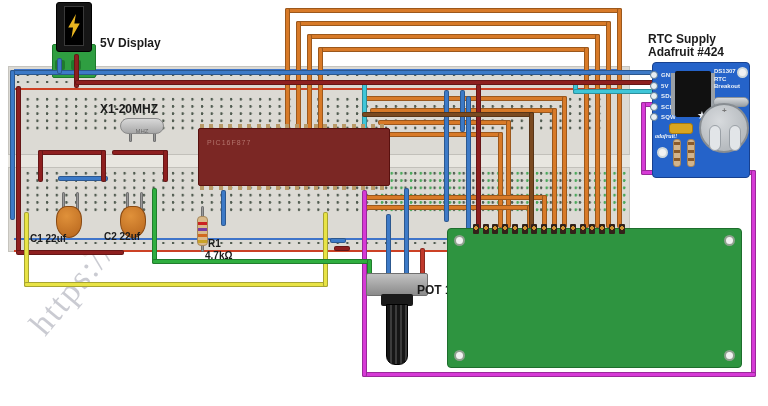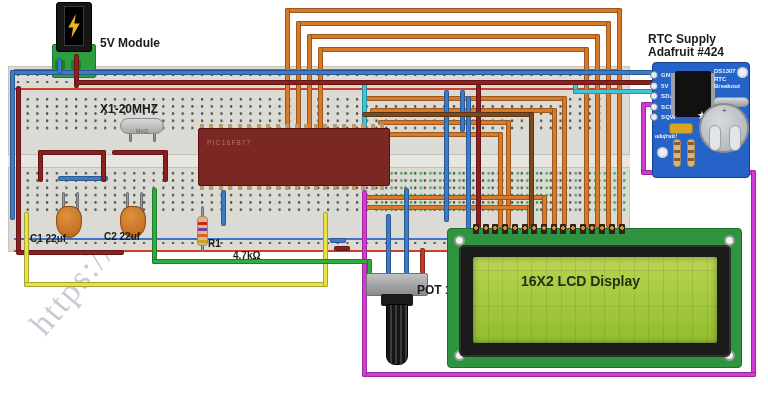--- a/index.html
+++ b/index.html
@@ -43,21 +43,21 @@
   <div class="dotgrid" style="left:16px;top:171px;width:600px;height:44px;background-size:9.7px 7.3px;"></div>
   <div class="greendots" style="left:380px;top:171px;width:246px;height:44px;background-size:9.7px 7.3px;"></div>
   <div class="dotgrid" style="left:16px;top:241px;width:600px;height:9px;background-size:9.7px 8px;"></div>
 
   <div class="abs" style="left:52px;top:44px;width:44px;height:34px;background:#2f9e41;border:1px solid #1d7a2c;border-radius:2px;box-sizing:border-box;"></div>
   <div class="abs" style="left:55px;top:60px;width:10px;height:10px;background:#1f7a2e;border-radius:2px;"></div>
   <div class="abs" style="left:71px;top:60px;width:10px;height:10px;background:#1f7a2e;border-radius:2px;"></div>
   <div class="abs" style="left:56px;top:2px;width:36px;height:50px;background:#161616;border:1px solid #000;border-radius:3px;box-sizing:border-box;"></div>
   <div class="abs" style="left:64px;top:6px;width:20px;height:40px;background:#000;border:1px solid #3a3a3a;box-sizing:border-box;"></div>
   <div class="abs" style="left:66px;top:14px;width:16px;height:24px;background:#e8b520;clip-path:polygon(62% 0,14% 56%,44% 56%,34% 100%,86% 40%,52% 40%);"></div>
-  <div class="lbl" style="left:100px;top:36px;">5V Module</div>
+  <div class="lbl" style="left:100px;top:36px;">5V Display</div>
 
   <div id="wires" class="abs" style="left:0;top:0;width:768px;height:406px;">
       <div class="wire" style="left: 285px; top: 8px; width: 337px; height: 5px; background: rgb(216, 122, 40);"></div>
       <div class="wire" style="left: 285px; top: 8px; width: 5px; height: 122px; background: rgb(216, 122, 40);"></div>
       <div class="wire" style="left: 617px; top: 8px; width: 5px; height: 220px; background: rgb(216, 122, 40);"></div>
       <div class="wire" style="left: 296px; top: 21px; width: 315px; height: 5px; background: rgb(216, 122, 40);"></div>
       <div class="wire" style="left: 296px; top: 21px; width: 5px; height: 109px; background: rgb(216, 122, 40);"></div>
       <div class="wire" style="left: 606px; top: 21px; width: 5px; height: 207px; background: rgb(216, 122, 40);"></div>
       <div class="wire" style="left: 307px; top: 34px; width: 293px; height: 5px; background: rgb(216, 122, 40);"></div>
       <div class="wire" style="left: 307px; top: 34px; width: 5px; height: 96px; background: rgb(216, 122, 40);"></div>
@@ -143,21 +143,21 @@
   <div class="lbl small" style="left:30px;top:233px;">C1 22uf</div>
   <div class="lbl small" style="left:104px;top:231px;">C2 22uf</div>
 
   <div class="abs" style="left:197px;top:216px;width:11px;height:30px;background:#d9b98a;border:1px solid #a8875a;border-radius:4px;box-sizing:border-box;overflow:hidden;">
     <div class="res-band" style="top:5px;background:#c22;"></div>
     <div class="res-band" style="top:11px;background:#7a3aa0;"></div>
     <div class="res-band" style="top:17px;background:#d2691e;"></div>
     <div class="res-band" style="top:23px;background:#c9a227;"></div>
   </div>
   <div class="lbl small" style="left:208px;top:238px;">R1</div>
-  <div class="lbl small" style="left:205px;top:250px;margin-left:28px;">4.7kΩ</div>
+  <div class="lbl small" style="left:205px;top:250px;">4.7kΩ</div>
 
   <div class="abs" style="left:366px;top:273px;width:62px;height:23px;background:linear-gradient(#c2c2c2,#8a8a8a);border:1px solid #6f6f6f;border-radius:2px;box-sizing:border-box;"></div>
   <div class="abs" style="left:381px;top:294px;width:32px;height:12px;background:#1a1a1a;border-radius:2px;"></div>
   <div class="abs" style="left:386px;top:304px;width:22px;height:61px;background:repeating-linear-gradient(90deg,#161616 0 3px,#3c3c3c 3px 5px);border:1px solid #000;border-radius:0 0 9px 9px;box-sizing:border-box;"></div>
   <div class="lbl" style="left:417px;top:283px;">POT 1K</div>
 
   <div class="abs" style="left:447px;top:228px;width:295px;height:140px;background:#2e9440;border:1px solid #1d6e2c;border-radius:4px;box-sizing:border-box;">
     <div id="lcd-pins" style="position:absolute;left:0;top:0;width:100%;height:0;">
         <div class="lcd-pin" style="left: 25px; top: -5px;"></div>
         <div class="lcd-pin" style="left: 34.7px; top: -5px;"></div>
@@ -173,26 +173,20 @@
         <div class="lcd-pin" style="left: 131.7px; top: -5px;"></div>
         <div class="lcd-pin" style="left: 141.4px; top: -5px;"></div>
         <div class="lcd-pin" style="left: 151.1px; top: -5px;"></div>
         <div class="lcd-pin" style="left: 160.8px; top: -5px;"></div>
         <div class="lcd-pin" style="left: 170.5px; top: -5px;"></div>
       </div>
     <div class="screwhole" style="left:6px;top:6px;"></div>
     <div class="screwhole" style="left:276px;top:6px;"></div>
     <div class="screwhole" style="left:6px;top:121px;"></div>
     <div class="screwhole" style="left:276px;top:121px;"></div>
-    <div class="abs" style="left:11px;top:16px;width:272px;height:112px;background:#1b1b1b;border-radius:6px;box-shadow:inset 0 0 0 2px #303030;">
-      <div class="abs" style="left:14px;top:12px;width:244px;height:86px;background:linear-gradient(#b8d452,#93bd2e);border-radius:2px;box-shadow:inset 0 0 6px rgba(0,0,0,.35);
-                  background-image:repeating-linear-gradient(90deg,rgba(0,0,0,.08) 0 1px,transparent 1px 14.6px),repeating-linear-gradient(0deg,rgba(0,0,0,.08) 0 1px,transparent 1px 36px),linear-gradient(#b8d452,#93bd2e);">
-        <span style="position:absolute;left:48px;top:16px;font:600 14px 'Liberation Sans',sans-serif;color:#253015;">16X2 LCD Display</span>
-      </div>
-    </div>
   </div>
 
   <div class="abs" style="left:652px;top:62px;width:98px;height:116px;background:#2563c9;border:1px solid #16408f;border-radius:4px;box-sizing:border-box;">
     <div id="rtc-pins" style="position:absolute;left:0;top:0;">
         <div class="rtc-pin" style="left: -3px; top: 8px;"></div>
         <span class="rtc-pin-label" style="left: 8px; top: 9px;">GND</span>
         <div class="rtc-pin" style="left: -3px; top: 18.6px;"></div>
         <span class="rtc-pin-label" style="left: 8px; top: 19.6px;">5V</span>
         <div class="rtc-pin" style="left: -3px; top: 29.2px;"></div>
         <span class="rtc-pin-label" style="left: 8px; top: 30.2px;">SDA</span>

